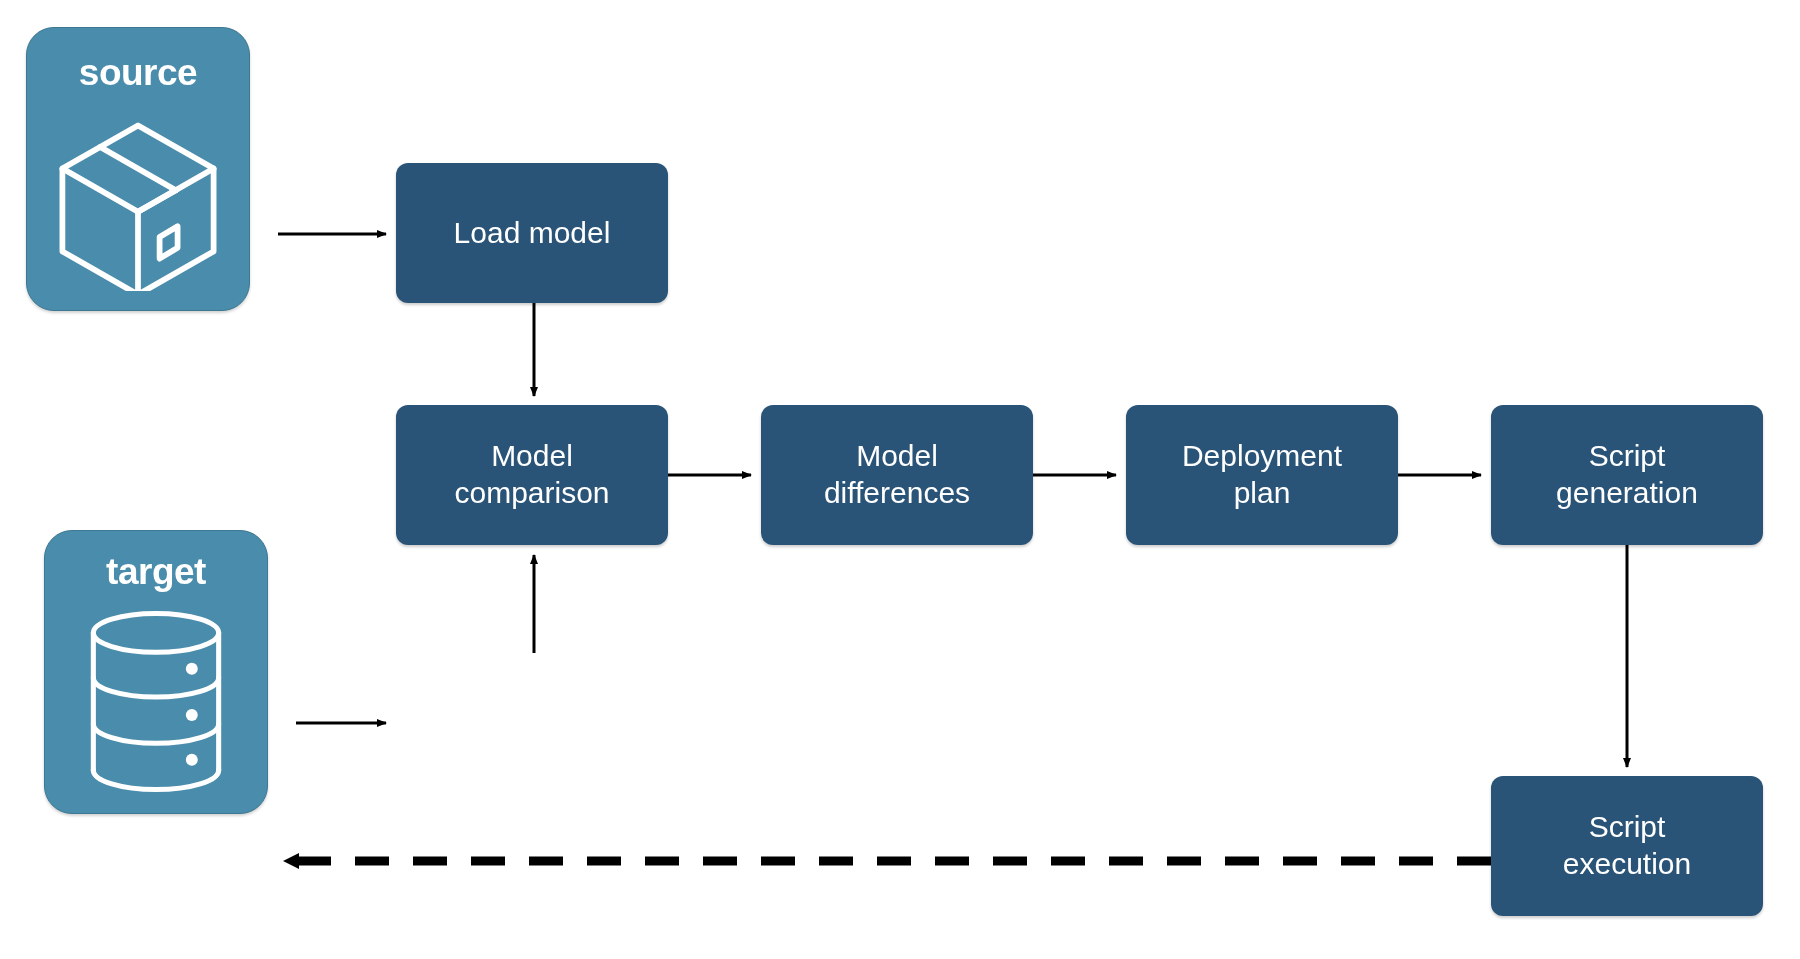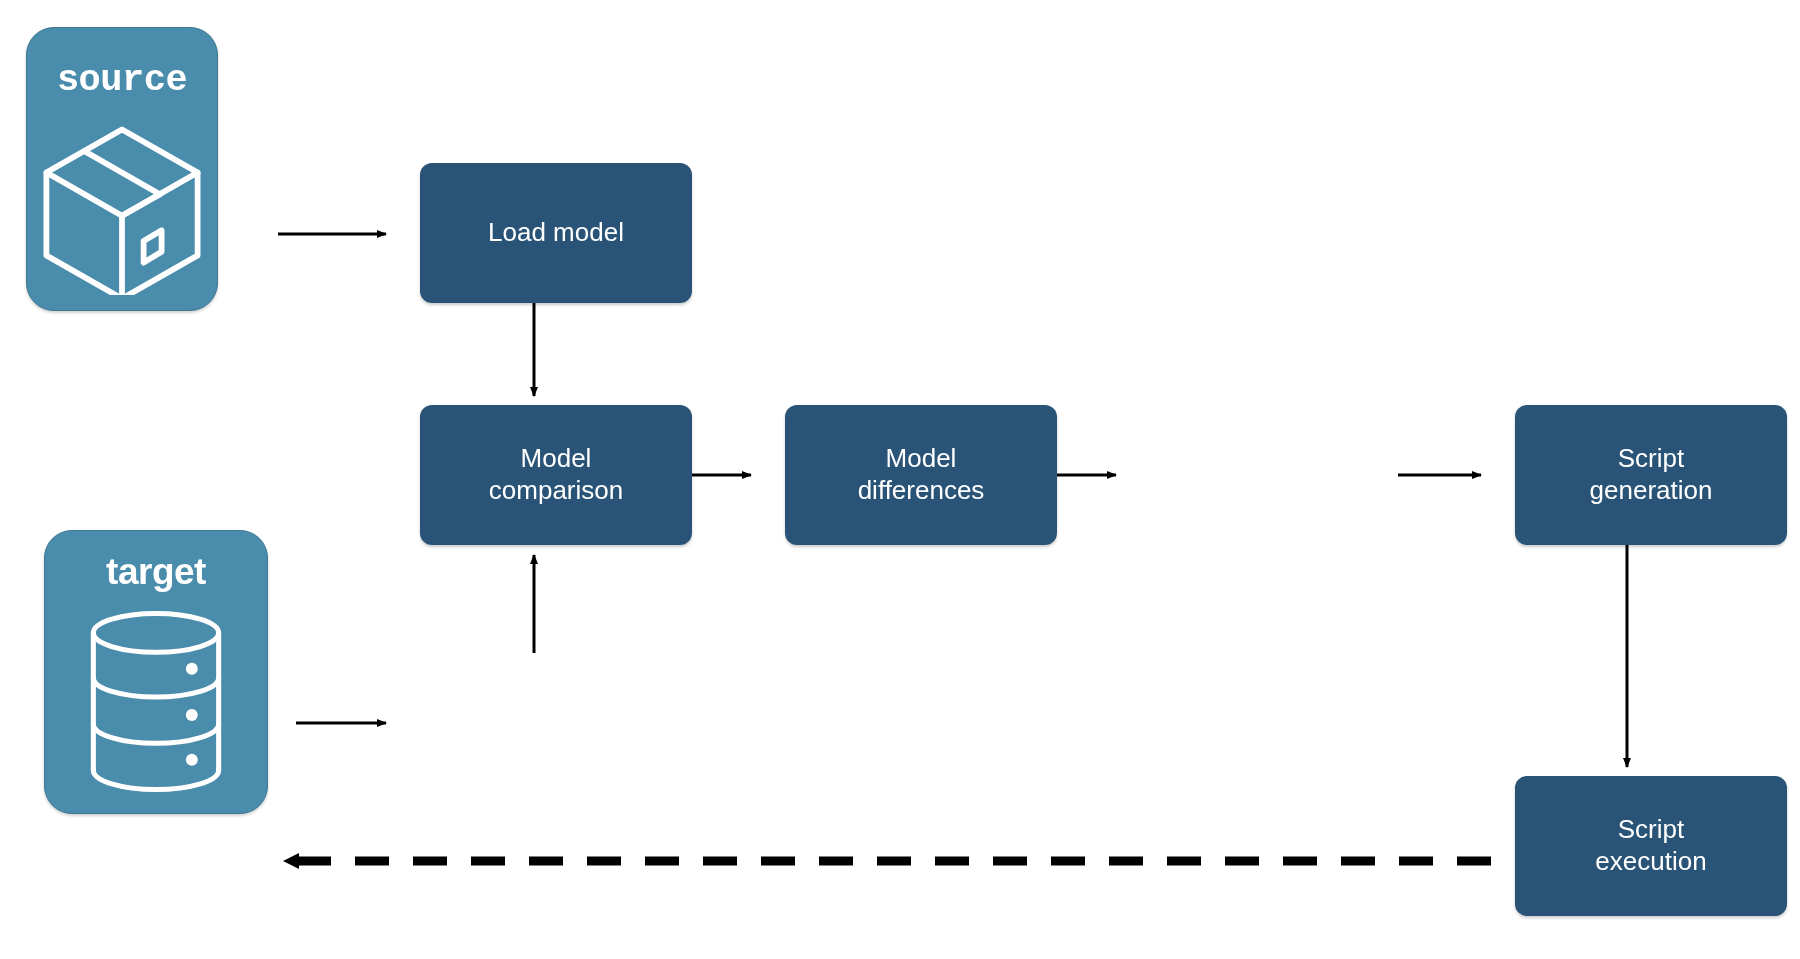--- a/index.html
+++ b/index.html
@@ -58,25 +58,24 @@
   .node {
     position: absolute;
     box-sizing: border-box;
     background: #2a5477;
     border-radius: 12px;
     display: flex;
     align-items: center;
     justify-content: center;
     text-align: center;
     color: #ffffff;
-    font-size: 26px;
+    font-size: 30px;
     line-height: 1.22;
     padding: 4px 8px;
     box-shadow: 0 2px 3px rgba(0,0,0,0.20);
-    margin-left: 24px;
   }
   .node-label {
     white-space: pre-line;
     display: block;
   }
 </style>
 </head>
 <body>
 
 <div id="stage">
@@ -103,21 +102,21 @@
 
     <line x1="1033" y1="475" x2="1116" y2="475" stroke="#000000" stroke-width="3" marker-end="url(#arrowhead)"></line>
 
     <line x1="1398" y1="475" x2="1481" y2="475" stroke="#000000" stroke-width="3" marker-end="url(#arrowhead)"></line>
 
     <line x1="1627" y1="545" x2="1627" y2="767" stroke="#000000" stroke-width="3" marker-end="url(#arrowhead)"></line>
 
     <line x1="1491" y1="861" x2="284" y2="861" stroke="#000000" stroke-width="9" stroke-dasharray="34 24" marker-end="url(#arrowhead-fat)"></line>
   </svg>
 
-  <div class="endpoint-card" id="endpoint-source" style="left:26px; top:27px; width:192px; height:284px; padding-top:34px;font-family:Liberation Mono, monospace;">
+  <div class="endpoint-card" id="endpoint-source" style="left:26px; top:27px; width:224px; height:284px; padding-top:26px;">
     <div class="endpoint-title">source</div>
     <div class="endpoint-glyph">
       <svg width="180" height="180" viewBox="0 0 100 100" aria-hidden="true">
         <g fill="none" stroke="#ffffff" stroke-width="3.2" stroke-linejoin="round" stroke-linecap="round">
 
           <path d="M50 8 L92 32 L92 78 L50 102 L8 78 L8 32 Z"></path>
 
           <path d="M8 32 L50 56 L92 32"></path>
 
           <path d="M50 56 L50 102"></path>
@@ -159,20 +158,24 @@
   <div class="node" id="node-model-comparison" style="left:396px; top:405px; width:272px; height:140px;">
     <span class="node-label">Model
 comparison</span>
   </div>
 
   <div class="node" id="node-model-differences" style="left:761px; top:405px; width:272px; height:140px;">
     <span class="node-label">Model
 differences</span>
   </div>
 
+  <div class="node" id="node-deployment-plan" style="left:1126px; top:405px; width:272px; height:140px;">
+    <span class="node-label">Deployment
+plan</span>
+  </div>
 
   <div class="node" id="node-script-generation" style="left:1491px; top:405px; width:272px; height:140px;">
     <span class="node-label">Script
 generation</span>
   </div>
 
   <div class="node" id="node-script-execution" style="left:1491px; top:776px; width:272px; height:140px;">
     <span class="node-label">Script
 execution</span>
   </div>

